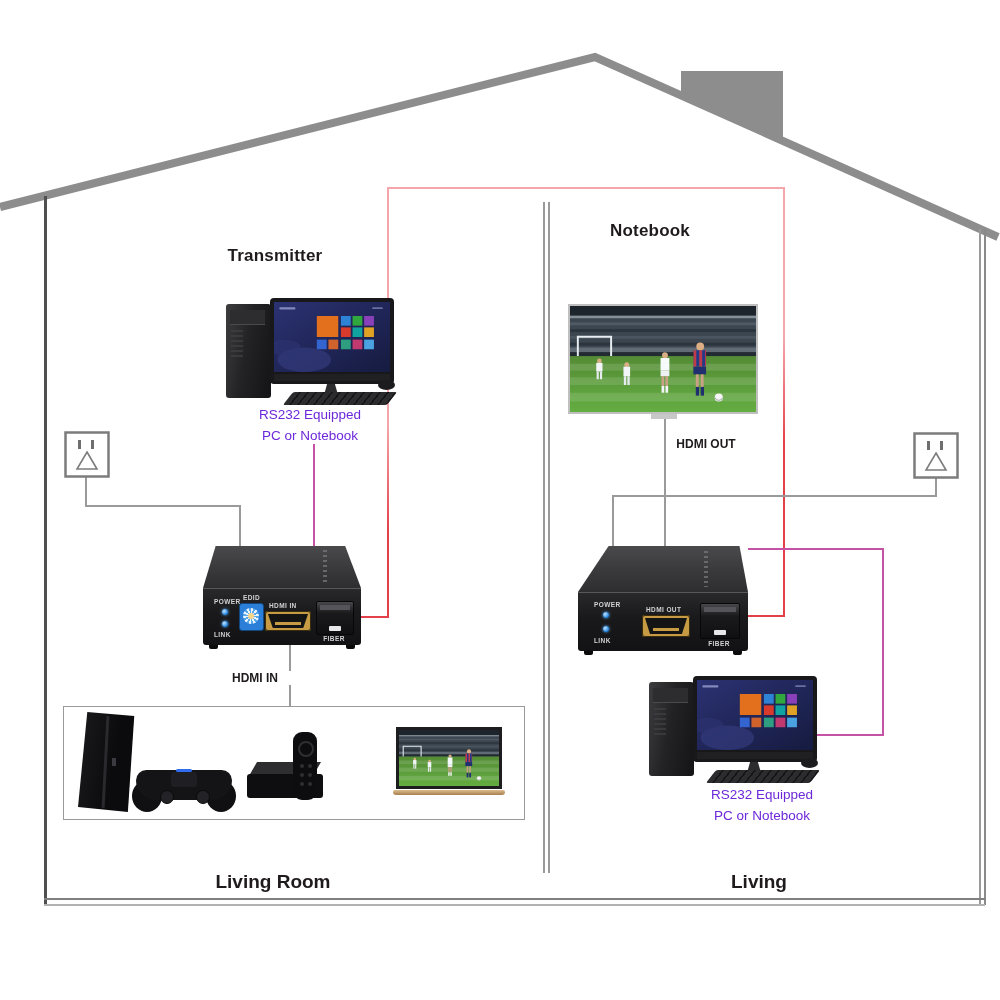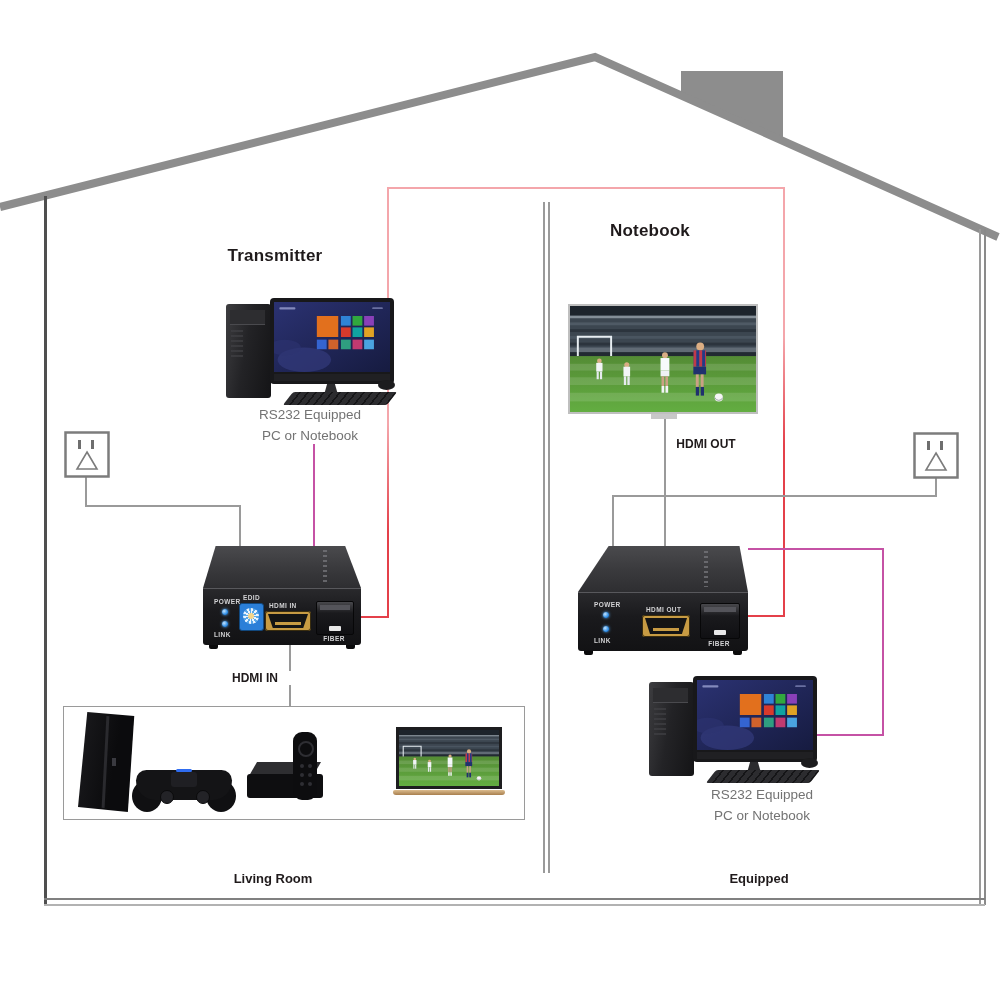--- a/index.html
+++ b/index.html
@@ -9,23 +9,23 @@
   }
   .abs{position:absolute;}
   .line{position:absolute;}
   
   .left-wall{position:absolute;left:44px;top:196px;width:3px;height:709px;background:#4f4f4f;}
   .right-wall{position:absolute;left:979px;top:229px;width:3px;height:676px;border-left:2px solid #9a9a9a;border-right:2px solid #8a8a8a;}
   .floor{position:absolute;left:44px;top:898px;width:941px;height:4px;border-top:2px solid #808080;border-bottom:2px solid #b2b2b2;}
   .divider{position:absolute;left:543px;top:202px;width:3px;height:671px;border-left:2px solid #9a9a9a;border-right:2px solid #9a9a9a;}
   
   .section-title{position:absolute;font-size:17px;font-weight:bold;text-align:center;letter-spacing:.2px;}
-  .room-label{position:absolute;font-size:13px;font-weight:bold;text-align:center;}
+  .room-label{position:absolute;font-size:19px;font-weight:bold;text-align:center;}
   .conn-label{position:absolute;font-size:12px;font-weight:bold;text-align:center;background:#fff;}
-  .caption{position:absolute;font-size:13.5px;line-height:21px;text-align:center;color:#737373;}
+  .caption{position:absolute;font-size:13.5px;line-height:21px;text-align:center;color:#6d28d9;}
   
   .extbox{position:absolute;}
   .ext-top{position:absolute;left:0;top:0;width:100%;background:linear-gradient(180deg,#4a4a4d 0%,#39393c 55%,#2e2e31 100%);}
   .ext-front{position:absolute;left:0;width:100%;background:linear-gradient(180deg,#29292c 0%,#1a1a1d 40%,#121214 100%);border-top:1px solid #58585c;border-radius:0 0 3px 3px;}
   .side-print{position:absolute;width:4px;background:repeating-linear-gradient(180deg,#77777c 0 2px,transparent 2px 5px);opacity:.75;}
   .panel-txt{position:absolute;font-size:6.5px;font-weight:bold;color:#d2d2d4;letter-spacing:.4px;}
   .led{position:absolute;width:6px;height:6px;border-radius:50%;background:radial-gradient(circle at 35% 35%,#c4e4ff,#2f8fe8 60%,#1b5fae);box-shadow:0 0 3px #57b0ff;}
   .dial{position:absolute;width:23px;height:26px;background:#2b7fd8;border-radius:3px;border:1px solid #11487e;}
   .dial::before{content:"";position:absolute;left:3px;top:4px;width:16px;height:16px;border-radius:50%;
     background:repeating-conic-gradient(#eaf4ff 0 18deg,#5aa8e8 18deg 36deg);}
@@ -213,21 +213,21 @@
   <svg class="abs" style="left:64px;top:431px;width:46px;height:47px" viewBox="0 0 46 47">
       <use href="#outlet"></use>
     </svg>
   <svg class="abs" style="left:913px;top:432px;width:46px;height:47px" viewBox="0 0 46 47">
       <use href="#outlet"></use>
     </svg>
 
   <div class="section-title" style="left:200px;top:246px;width:150px;">Transmitter</div>
   <div class="section-title" style="left:575px;top:221px;width:150px;">Notebook</div>
   <div class="room-label" style="left:203px;top:871px;width:140px;">Living Room</div>
-  <div class="room-label" style="left:689px;top:871px;width:140px;">Equipped</div>
+  <div class="room-label" style="left:689px;top:871px;width:140px;">Living</div>
   <div class="conn-label" style="left:215px;top:671px;width:80px;">HDMI IN</div>
   <div class="conn-label" style="left:666px;top:437px;width:80px;">HDMI OUT</div>
   <div class="caption" style="left:225px;top:404px;width:170px;">
     <div>RS232 Equipped</div>
     <div>PC or Notebook</div>
   </div>
   <div class="caption" style="left:677px;top:784px;width:170px;">
     <div>RS232 Equipped</div>
     <div>PC or Notebook</div>
   </div>

